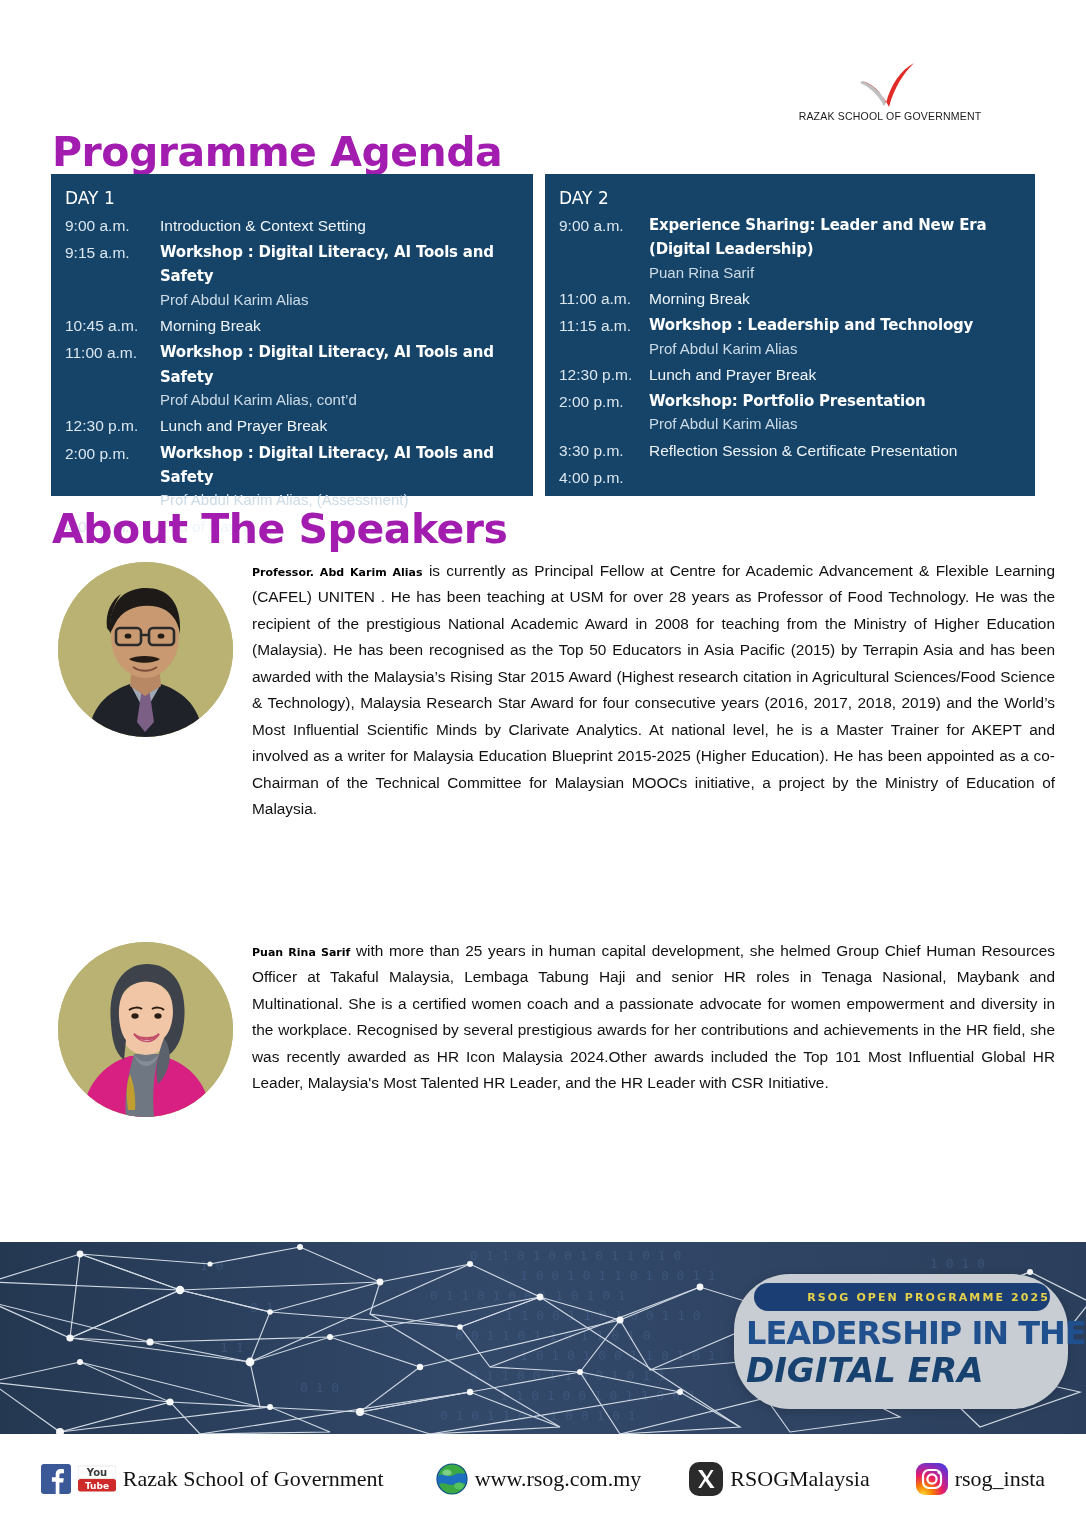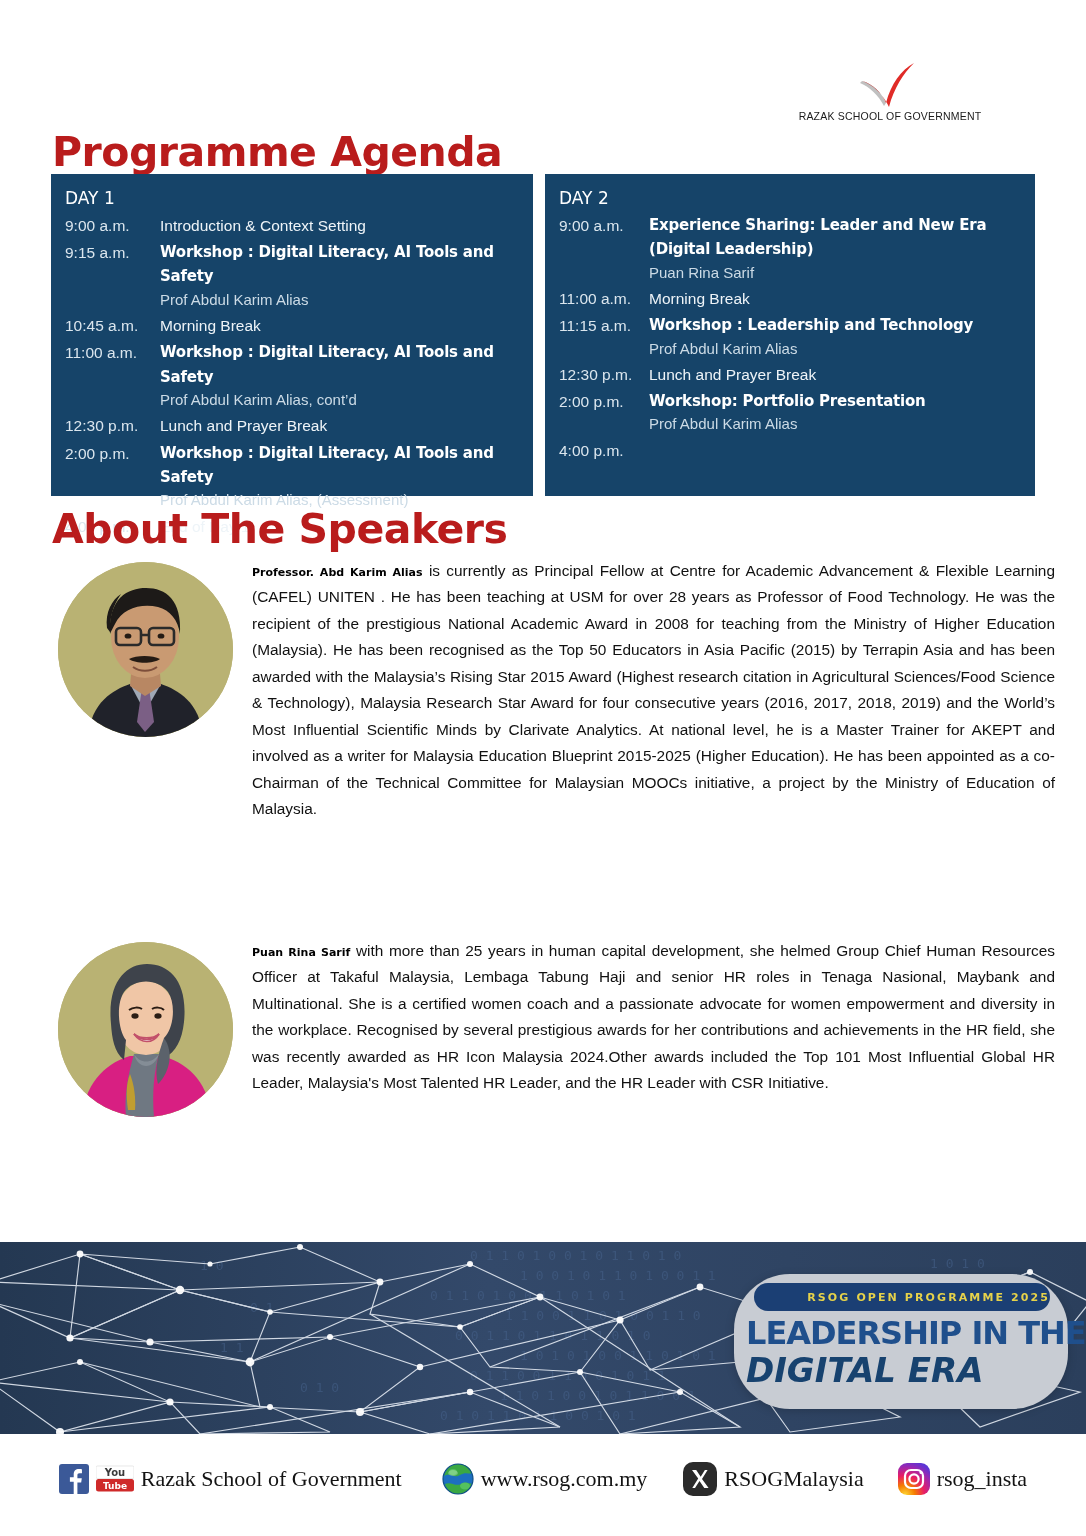--- a/index.html
+++ b/index.html
@@ -35,21 +35,21 @@
     margin-top: 2px;
   }
 
   
   .section-title {
     position: absolute;
     font-family: "DejaVu Sans", sans-serif;
     font-weight: bold;
     font-size: 41px;
     letter-spacing: -0.5px;
-    color: #b91c1c;
+    color: #a21caf;
   }
   #title-agenda { left: 52px; top: 128px; }
   #title-speakers { left: 52px; top: 505px; }
 
   
   .agenda-box {
     position: absolute;
     background: #164469;
     color: #ffffff;
     padding: 14px 16px 14px 14px;
@@ -203,21 +203,21 @@
   
   .footer {
     position: absolute;
     left: 0;
     top: 1444px;
     width: 1086px;
     height: 70px;
     display: flex;
     align-items: center;
     justify-content: center;
-    gap: 6px;
+    gap: 12px;
   }
   .footer-item {
     display: flex;
     align-items: center;
     gap: 7px;
   }
   .footer-label {
     font-family: "Liberation Serif", serif;
     font-size: 22px;
     color: #131313;
@@ -322,20 +322,26 @@
           <div class="agenda-time">12:30 p.m.</div>
           <div class="agenda-detail">
             <div class="agenda-title">Lunch and Prayer Break</div>
           </div>
         </div>
         <div class="agenda-row">
           <div class="agenda-time">2:00 p.m.</div>
           <div class="agenda-detail">
             <div class="agenda-title bold">Workshop: Portfolio Presentation</div>
             <div class="agenda-sub">Prof Abdul Karim Alias</div>
+          </div>
+        </div>
+        <div class="agenda-row">
+          <div class="agenda-time"> 3:30 p.m.</div>
+          <div class="agenda-detail">
+            <div class="agenda-title">Reflection Session  &amp; Certificate Presentation</div>
           </div>
         </div>
         <div class="agenda-row">
           <div class="agenda-time">4:00 p.m.</div>
         </div>
       </div>
   </div>
 
   <div class="section-title" id="title-speakers">About The Speakers</div>
 

